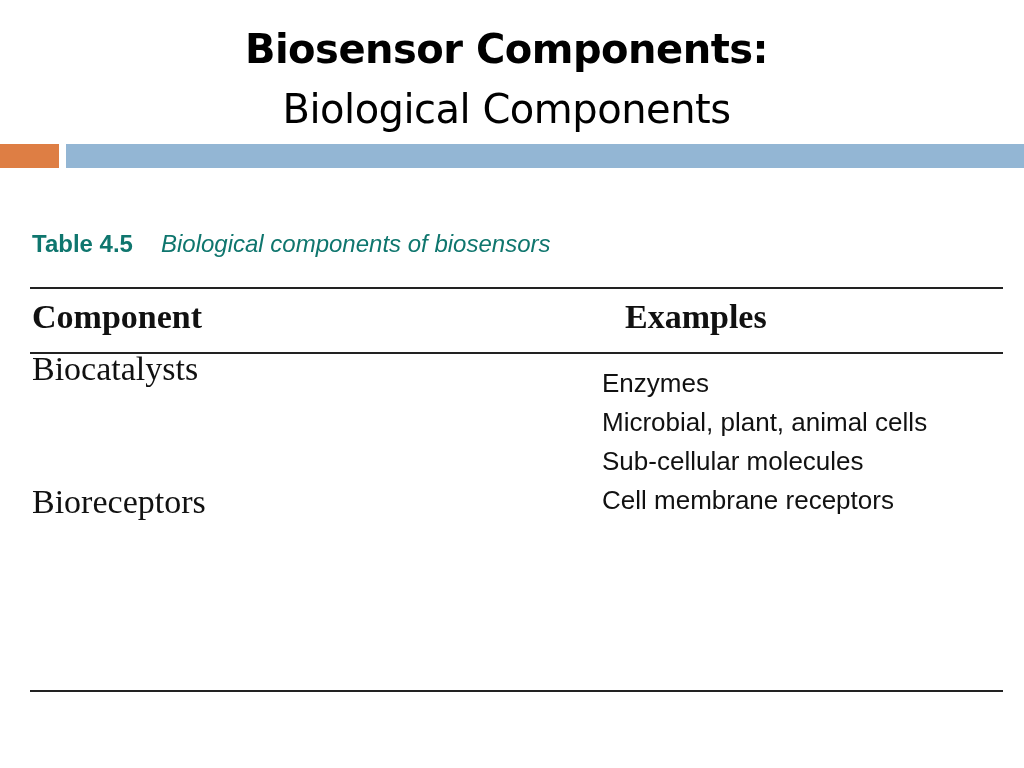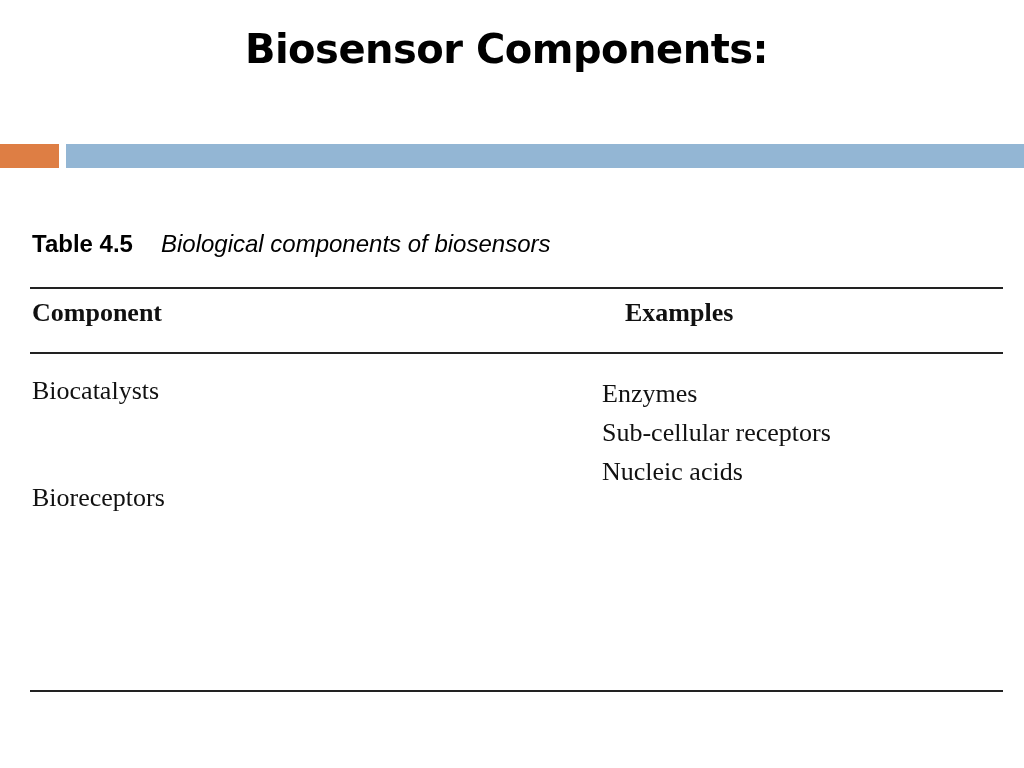--- a/index.html
+++ b/index.html
@@ -5,53 +5,55 @@
   html, body { margin: 0; padding: 0; }
   body {
     width: 1024px; height: 768px; background: #ffffff; position: relative; overflow: hidden;
     font-family: "DejaVu Sans", sans-serif; color: #000;
   }
   .title-block { position: absolute; left: 0; top: 20px; width: 1013px; text-align: center; }
   .title-line1 { font-family: "DejaVu Sans", sans-serif; font-weight: bold; font-size: 40px; line-height: 58px; letter-spacing: -0.5px; }
   .title-line2 { font-family: "DejaVu Sans", sans-serif; font-size: 40px; line-height: 62px; letter-spacing: -0.5px; }
   .bar-orange { position: absolute; left: 0; top: 144px; width: 59px; height: 24px; }
   .bar-blue { position: absolute; left: 66px; top: 144px; width: 958px; height: 24px; }
-  .caption { position: absolute; left: 32px; top: 230px; font-family: "Liberation Sans", sans-serif; font-size: 24px; color: #000000; }
+  .caption { position: absolute; left: 32px; top: 230px; font-family: "Liberation Sans", sans-serif; font-size: 24px; color: #0f766e; }
   .caption .num { font-weight: bold; margin-right: 28px; }
   .caption .txt { font-style: italic; }
   .rule { position: absolute; left: 30px; width: 973px; height: 2px; background: #222; }
-  .table-text { font-family: "Liberation Serif", serif; font-size: 26px; color: #111; position: absolute; }
+  .table-text { font-family: "Liberation Serif", serif; font-size: 34px; color: #111; position: absolute; }
   .hdr { font-weight: bold; }
   .col1 { left: 32px; }
   .col2 { left: 602px; margin-left: 23px; }
-  .ex-list { position: absolute; left: 602px; top: 364px; font-family: Liberation Serif, serif; font-size: 26px; color: #111; line-height: 39px; margin-top: 10px; }
+  .ex-list { position: absolute; left: 602px; top: 364px; font-family: Liberation Sans, sans-serif; font-size: 26px; color: #111; line-height: 39px; }
 </style>
 </head>
 <body>
 
 <div class="title-block">
   <div class="title-line1">Biosensor Components:</div>
+  <div class="title-line2">Biological Components</div>
 </div>
 
 <div class="bar-orange" style="background:#DE7E44"></div>
 <div class="bar-blue" style="background:#93B6D4"></div>
 
 <div class="caption">
   <span class="num">Table 4.5</span><span class="txt">Biological components of biosensors</span>
 </div>
 
 <div class="rule" style="top:287px"></div>
 
 <div class="table-text hdr col1" style="top:298px">Component</div>
 <div class="table-text hdr col2" style="top:298px">Examples</div>
 
 <div class="rule" style="top:352px"></div>
 
-<div class="table-text col1" style="top:376px">Biocatalysts</div>
+<div class="table-text col1" style="top:350px">Biocatalysts</div>
 <div class="table-text col1" style="top:483px">Bioreceptors</div>
 
 <div class="ex-list">
   <div>Enzymes</div>
-  <div>Sub-cellular receptors</div>
-  <div>Nucleic acids</div>
+  <div>Microbial, plant, animal cells</div>
+  <div>Sub-cellular molecules</div>
+  <div>Cell membrane receptors</div>
 </div>
 
 <div class="rule" style="top:690px"></div>
 
 </body></html>

